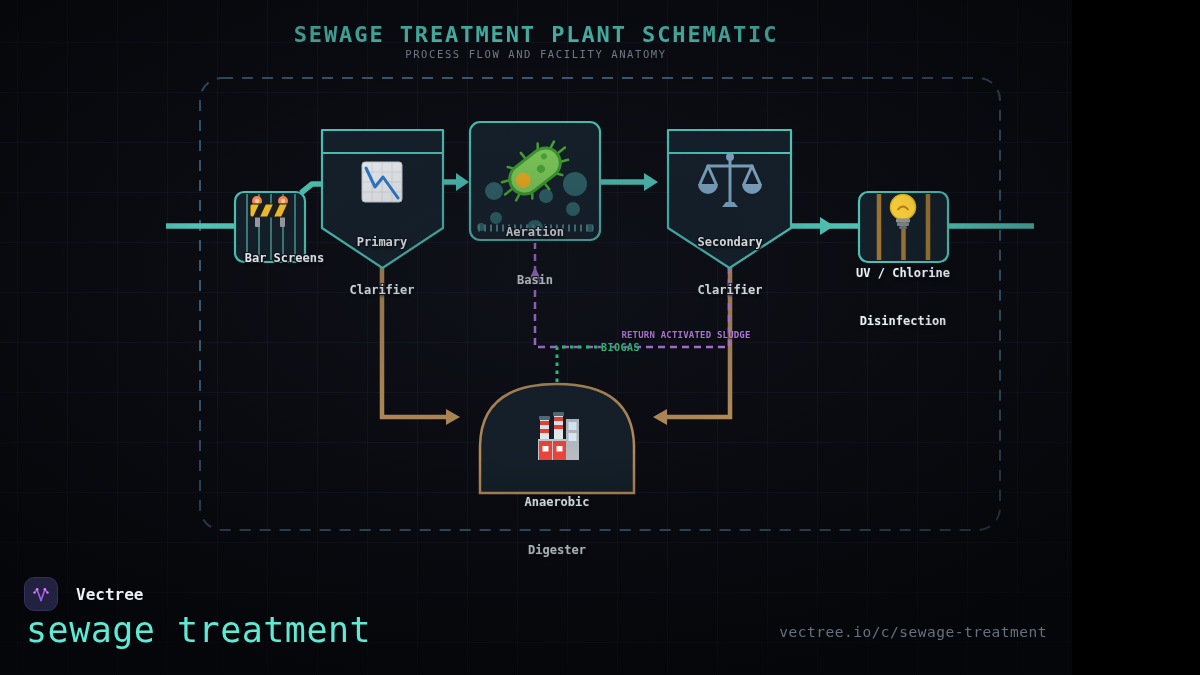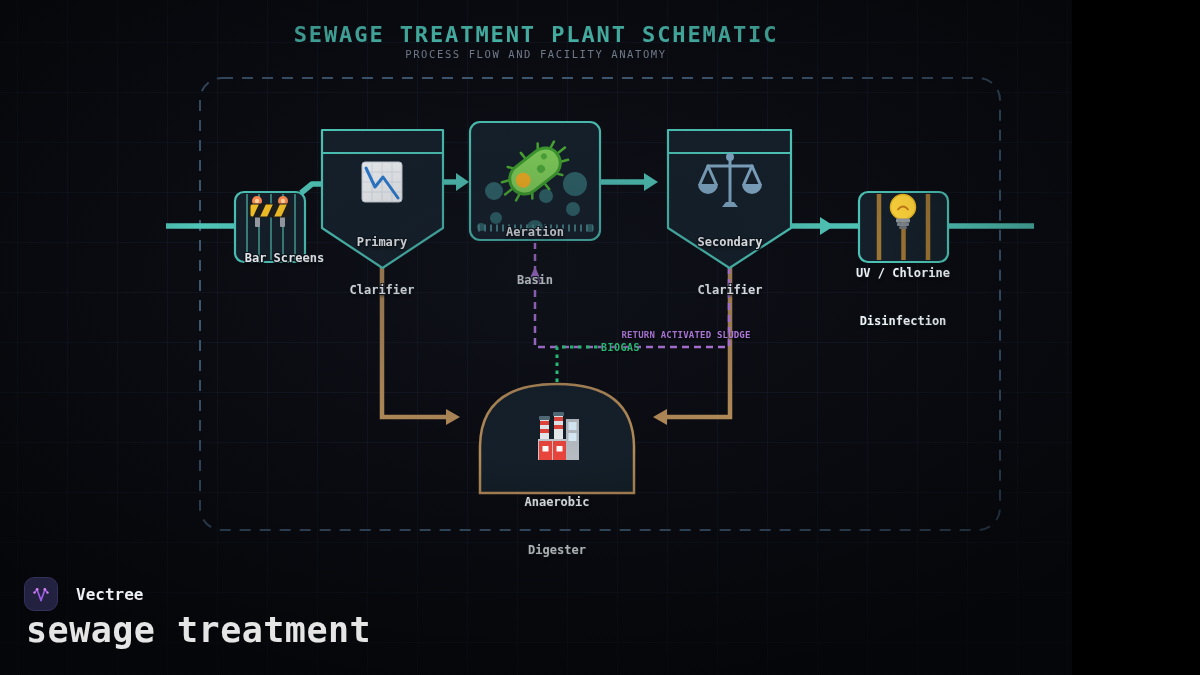--- a/index.html
+++ b/index.html
@@ -45,21 +45,21 @@
   .flow-label.ras { color:#c084f0; font-size:9px; letter-spacing:0.2px; transform:translateX(-50%); }
   .flow-label.biogas { color:#2bd984; font-size:10px; letter-spacing:0.5px; }
   .footer-brand-row { position:absolute; left:24px; top:577px; height:34px; display:flex; align-items:center; }
   .logo-box {
     width:34px; height:34px; border-radius:10px; background:#232140;
     border:1px solid #33305c; display:flex; align-items:center; justify-content:center;
   }
   .brand-name { margin-left:18px; color:#eceff4; font-size:16px; font-weight:bold; }
   .page-title {
     position:absolute; left:26px; top:610px;
-    color:#e5e5e5; font-size:35px; font-weight:bold; letter-spacing:0.5px;
+    color:#5eead4; font-size:35px; font-weight:normal; letter-spacing:0.5px;
   }
   .footer-url {
     position:absolute; right:25px; top:624px;
     color:#66707f; font-size:14.5px; letter-spacing:0.5px;
   }
 </style>
 </head>
 <body>
 
 <div class="canvas">
@@ -263,13 +263,14 @@
           <circle cx="11.5" cy="10.5" r="2"></circle>
             <circle cx="22.5" cy="10.5" r="2"></circle>
           <circle cx="7.8" cy="15" r="1.7"></circle>
             <circle cx="26.2" cy="15" r="1.7"></circle>
         </g>
       </svg>
     </div>
     <div class="brand-name">Vectree</div>
   </div>
   <div class="page-title">sewage treatment</div>
+  <div class="footer-url">vectree.io/c/sewage-treatment</div>
 </div>
 
 </body></html>

